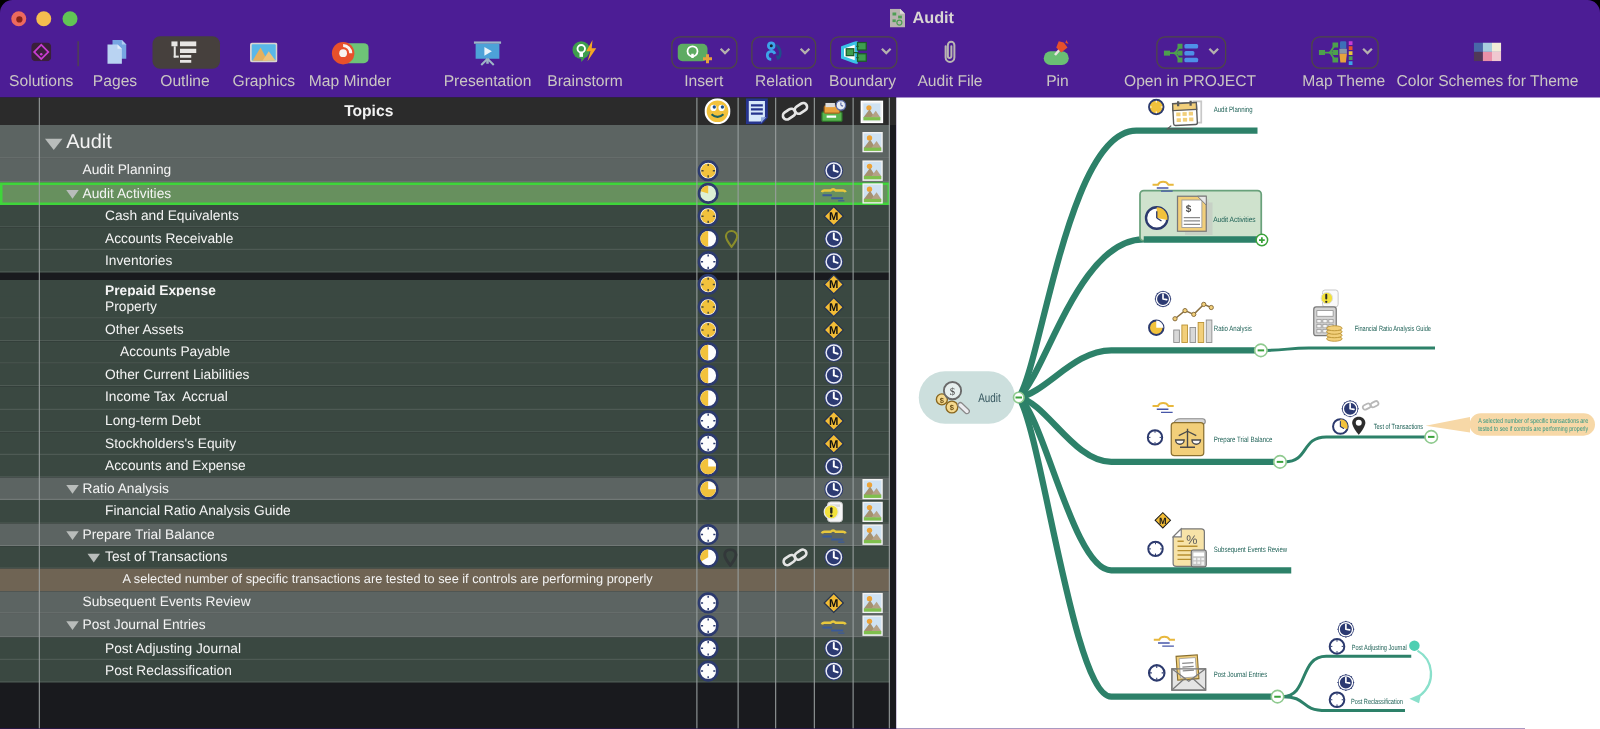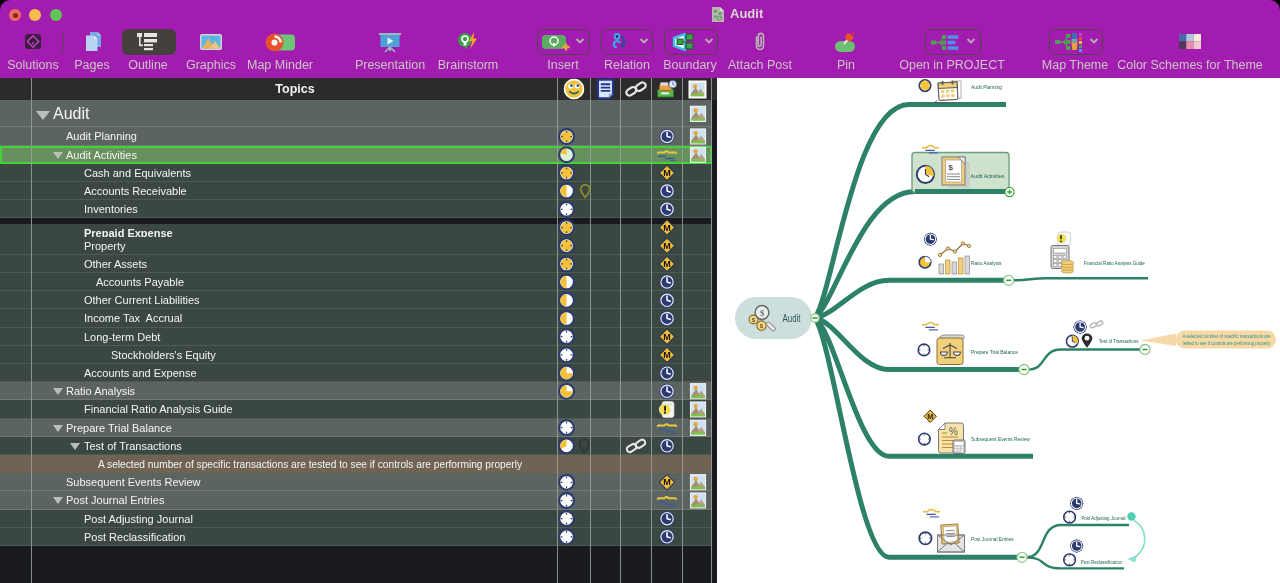--- a/index.html
+++ b/index.html
@@ -1,19 +1,19 @@
 <!DOCTYPE html>
 <html><head>
 <meta charset="utf-8">
 <style>
   * { margin:0; padding:0; box-sizing:border-box; }
   html,body { width:1280px; height:583px; background:#000; overflow:hidden;
     font-family:"Liberation Sans", sans-serif; }
   #win { position:absolute; left:0; top:0; width:1280px; height:583px;
-    background:#a21caf; border-radius:10px 10px 0 0; overflow:hidden; }
+    background:#4c1d95; border-radius:10px 10px 0 0; overflow:hidden; }
   
   #titlebar { position:absolute; left:0; top:0; width:1280px; height:28px; }
   .tl { position:absolute; top:9px; width:12px; height:12px; border-radius:50%; }
   #title { position:absolute; left:0; top:0; width:1280px; text-align:center;
     font-size:13px; font-weight:bold; color:#d9d6d3; line-height:28px; }
   
   #toolbar { position:absolute; left:0; top:28px; width:1280px; height:50px; }
   .tb { position:absolute; text-align:center; color:#cac6c3; font-size:12.5px; }
   .tb .lbl { position:absolute; left:50%; transform:translateX(-50%); top:30px; white-space:nowrap; }
   .tbtn { position:absolute; border:1px solid #4e4845; border-radius:7px; height:26px; top:1px; }
@@ -175,21 +175,21 @@
         <rect x="14" y="10" width="7" height="6" fill="#3e9e4f" stroke="#1c5a28"></rect>
         <rect x="5" y="6" width="6" height="5.5" fill="#3e9e4f" stroke="#1c5a28"></rect>
         <path d="M11 9 h4 M13 4 h2 M13 13 h2" stroke="#1c5a28" stroke-width="1"></path>
       </svg>
       <svg class="chev" style="left:14px" viewBox="0 0 10 8">
           <path d="M1.5 2 L5 5.5 L8.5 2" stroke="#b5b1ae" stroke-width="1.8" fill="none"></path>
         </svg>
       </div>
 
     <div class="tb" style="left:760px;">
-        <div class="lbl">Attach Post</div>
+        <div class="lbl">Audit File</div>
       <svg style="position:absolute;left:-6px;top:4px" width="12" height="21" viewBox="0 0 12 21">
         <path d="M2.5 5 v9 a3.5 3.5 0 0 0 7 0 v-10 a2.6 2.6 0 0 0 -5.2 0 v9 a1.4 1.4 0 0 0 2.8 0 v-8" fill="none" stroke="#b9b5b2" stroke-width="1.6" stroke-linecap="round"></path>
       </svg>
       </div>
 
     <div class="tb" style="left:846px;">
         <div class="lbl">Pin</div>
       <svg style="position:absolute;left:-13px;top:4px" width="26" height="21" viewBox="0 0 26 21">
         <rect x="2" y="9" width="20" height="11" rx="5.5" fill="#6abf74"></rect>
         <path d="M11 12 L17 5" stroke="#e8e4e0" stroke-width="2"></path>
@@ -291,21 +291,21 @@
     <div class="row r2" style="top:213.2px;height:18.2px;">
         <div class="rtxt" style="left:84px;">Other Current Liabilities</div>
       </div>
     <div class="row r2" style="top:231.4px;height:18.2px;">
         <div class="rtxt" style="left:84px;">Income Tax&nbsp; Accrual</div>
       </div>
     <div class="row r2" style="top:249.6px;height:18.2px;">
         <div class="rtxt" style="left:84px;">Long-term Debt</div>
       </div>
     <div class="row r2" style="top:267.8px;height:18.2px;">
-        <div class="rtxt" style="left:84px;margin-left:27px;">Stockholders's Equity</div>
+        <div class="rtxt" style="left:84px;">Stockholders's Equity</div>
       </div>
     <div class="row r2" style="top:286px;height:18.2px;">
         <div class="rtxt" style="left:84px;">Accounts and Expense</div>
       </div>
     <div class="row r1" style="top:304.2px;height:18.2px;">
         <div class="tri" style="left:53px;"></div>
         <div class="rtxt" style="left:66px;">Ratio Analysis</div>
       </div>
     <div class="row r2" style="top:322.4px;height:18.2px;">
         <div class="rtxt" style="left:84px;">Financial Ratio Analysis Guide</div>

